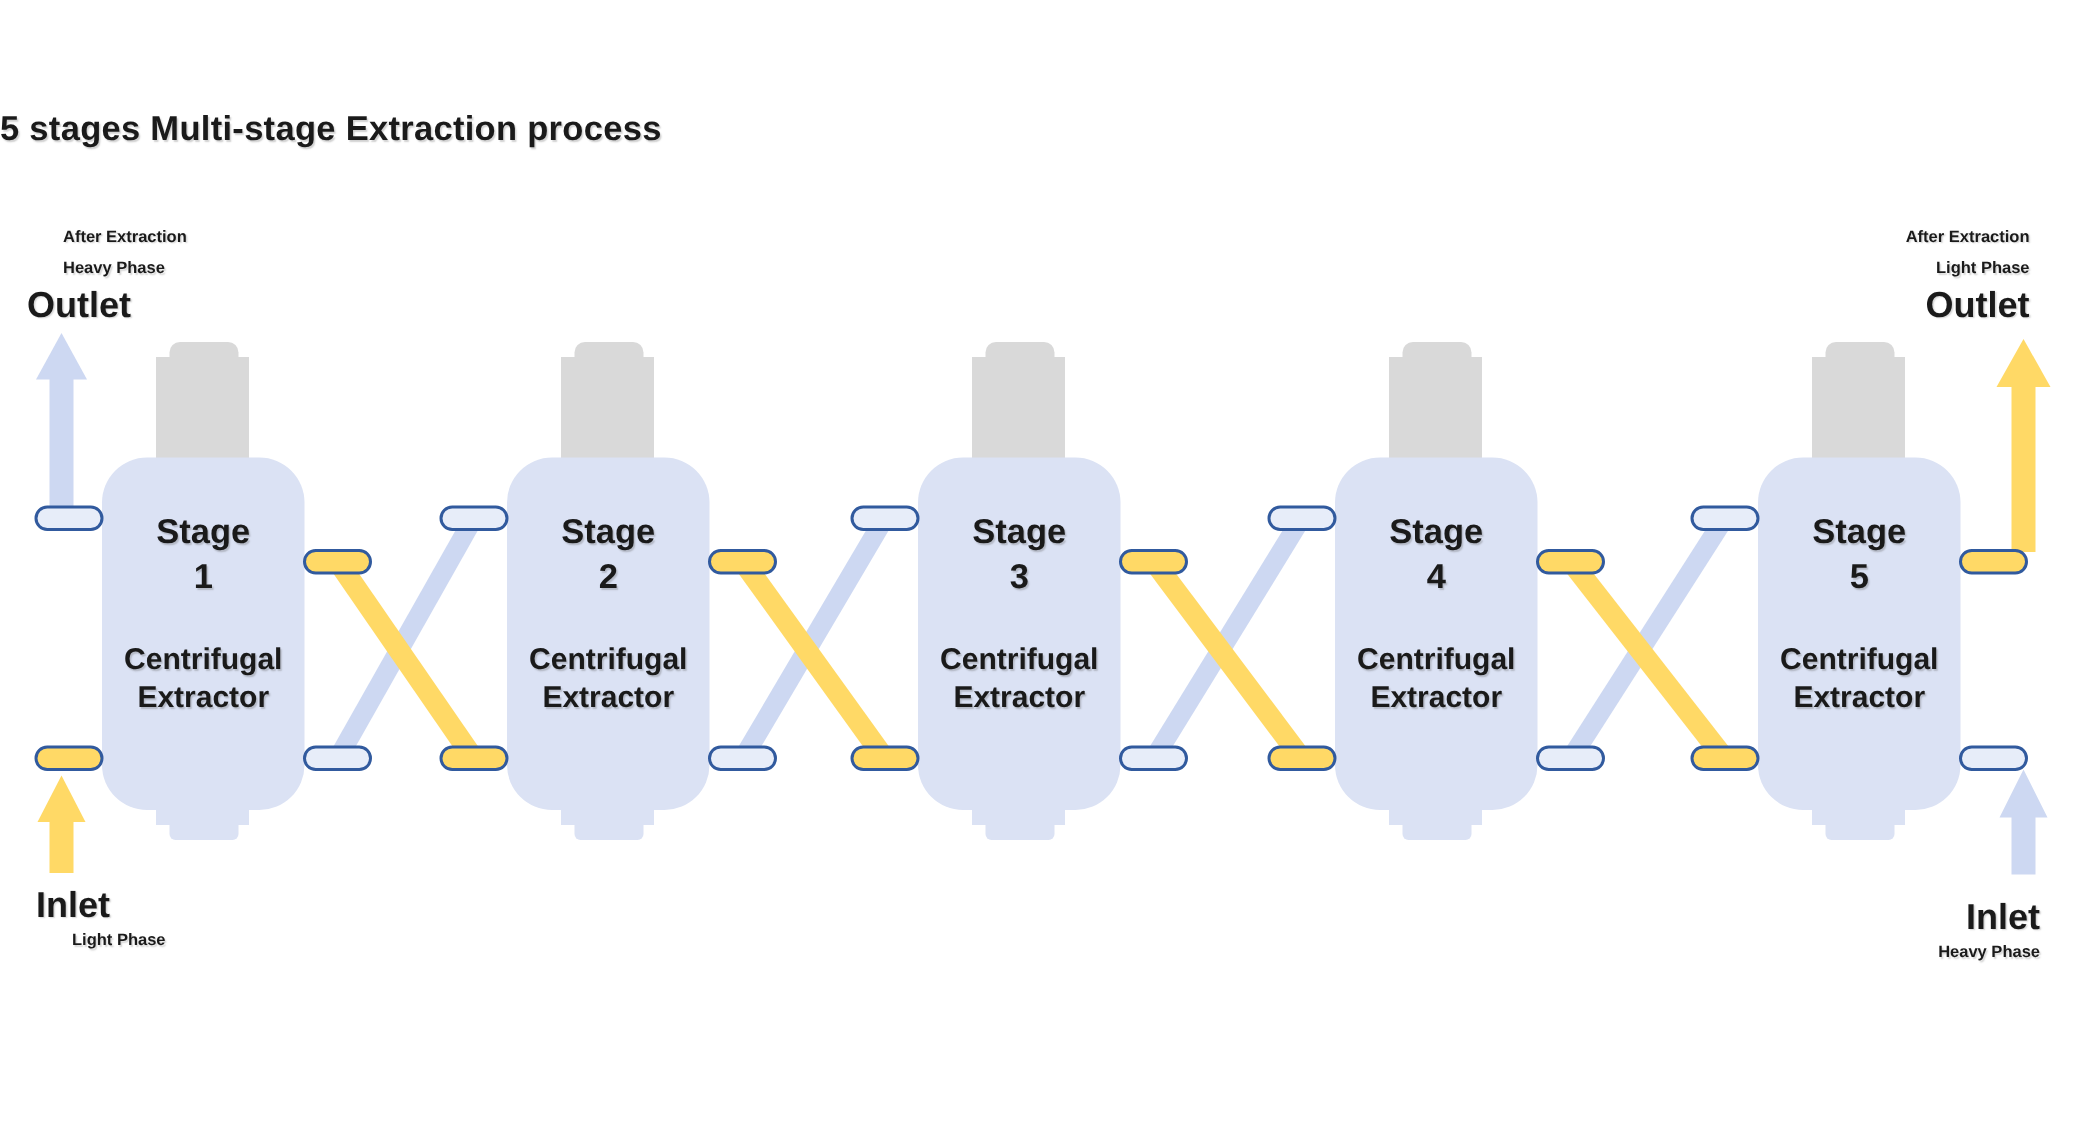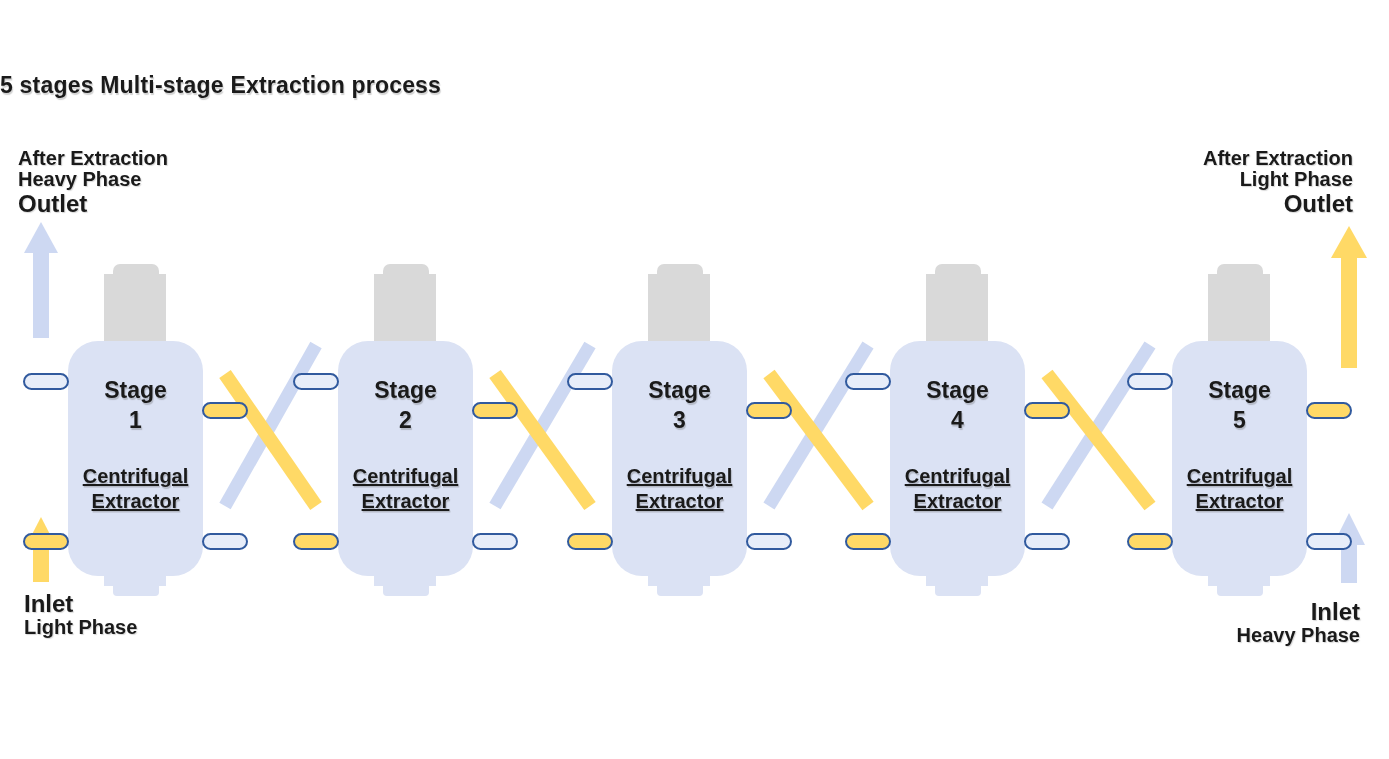--- a/index.html
+++ b/index.html
@@ -20,49 +20,49 @@
     font-size:23px;font-weight:bold;letter-spacing:.2px;
     text-shadow:1px 1.5px 1px rgba(90,90,90,.28);
   }
 
   svg.connectors{position:absolute;left:0;top:0;z-index:0;}
   .line-heavy{stroke:var(--heavy-phase);stroke-width:13;}
   .line-light{stroke:var(--light-phase);stroke-width:14;}
   .arrow-heavy{fill:var(--heavy-phase);}
   .arrow-light{fill:var(--light-phase);}
 
-  .stage{position:absolute;top:0;width:226px;height:580px;z-index:1;margin-top:36px;}
+  .stage{position:absolute;top:0;width:226px;height:580px;z-index:1;}
   .cap-top{position:absolute;left:90px;top:228px;width:46px;height:16px;
     background:var(--vessel-cap);border-radius:7px 7px 0 0;}
   .cap{position:absolute;left:81px;top:238px;width:62px;height:68px;background:var(--vessel-cap);}
   .vessel-body{position:absolute;left:45px;top:305px;width:135px;height:235px;
     border-radius:30px;background:var(--vessel-body);}
   .foot1{position:absolute;left:81px;top:539px;width:62px;height:11px;background:var(--vessel-body);}
   .foot2{position:absolute;left:90px;top:550px;width:46px;height:10px;background:var(--vessel-body);border-radius:0 0 4px 4px;}
 
   .stage-title{position:absolute;left:45px;top:339px;width:135px;text-align:center;
     font-size:23px;line-height:30px;font-weight:bold;
     text-shadow:1px 1.5px 1px rgba(90,90,90,.3);}
   .stage-type{position:absolute;left:45px;top:428px;width:135px;text-align:center;
     font-size:20px;line-height:25px;font-weight:bold;
-    text-shadow:1px 1.5px 1px rgba(90,90,90,.3);text-decoration:underline;}
+    text-shadow:1px 1.5px 1px rgba(90,90,90,.3);}
 
   .port{position:absolute;width:46px;height:17px;box-sizing:border-box;
     border:2px solid var(--port-border);border-radius:9px;}
   .port-lu{left:0;top:337px;}
   .port-ll{left:0;top:497px;}
   .port-ru{left:179px;top:366px;}
   .port-rl{left:179px;top:497px;}
   .port.gold{background:var(--light-phase);}
   .port.light{background:var(--port-light-fill);}
 
   .corner-label{position:absolute;z-index:2;font-weight:bold;
     text-shadow:1px 1.2px 1px rgba(90,90,90,.25);}
   .corner-label.right{text-align:right;}
-  .corner-label .small{font-size:20px;line-height:21px;}
+  .corner-label .small{font-size:11px;line-height:21px;margin-left:24px;}
   .corner-label .big{font-size:24px;line-height:27px;}
   .label-heavy-outlet{left:18px;top:148px;}
   .label-light-outlet{right:36px;top:148px;}
   .label-light-inlet{left:24px;top:590px;}
   .label-heavy-inlet{right:29px;top:598px;}
 </style>
 </head>
 <body>
 
 <div class="canvas">

